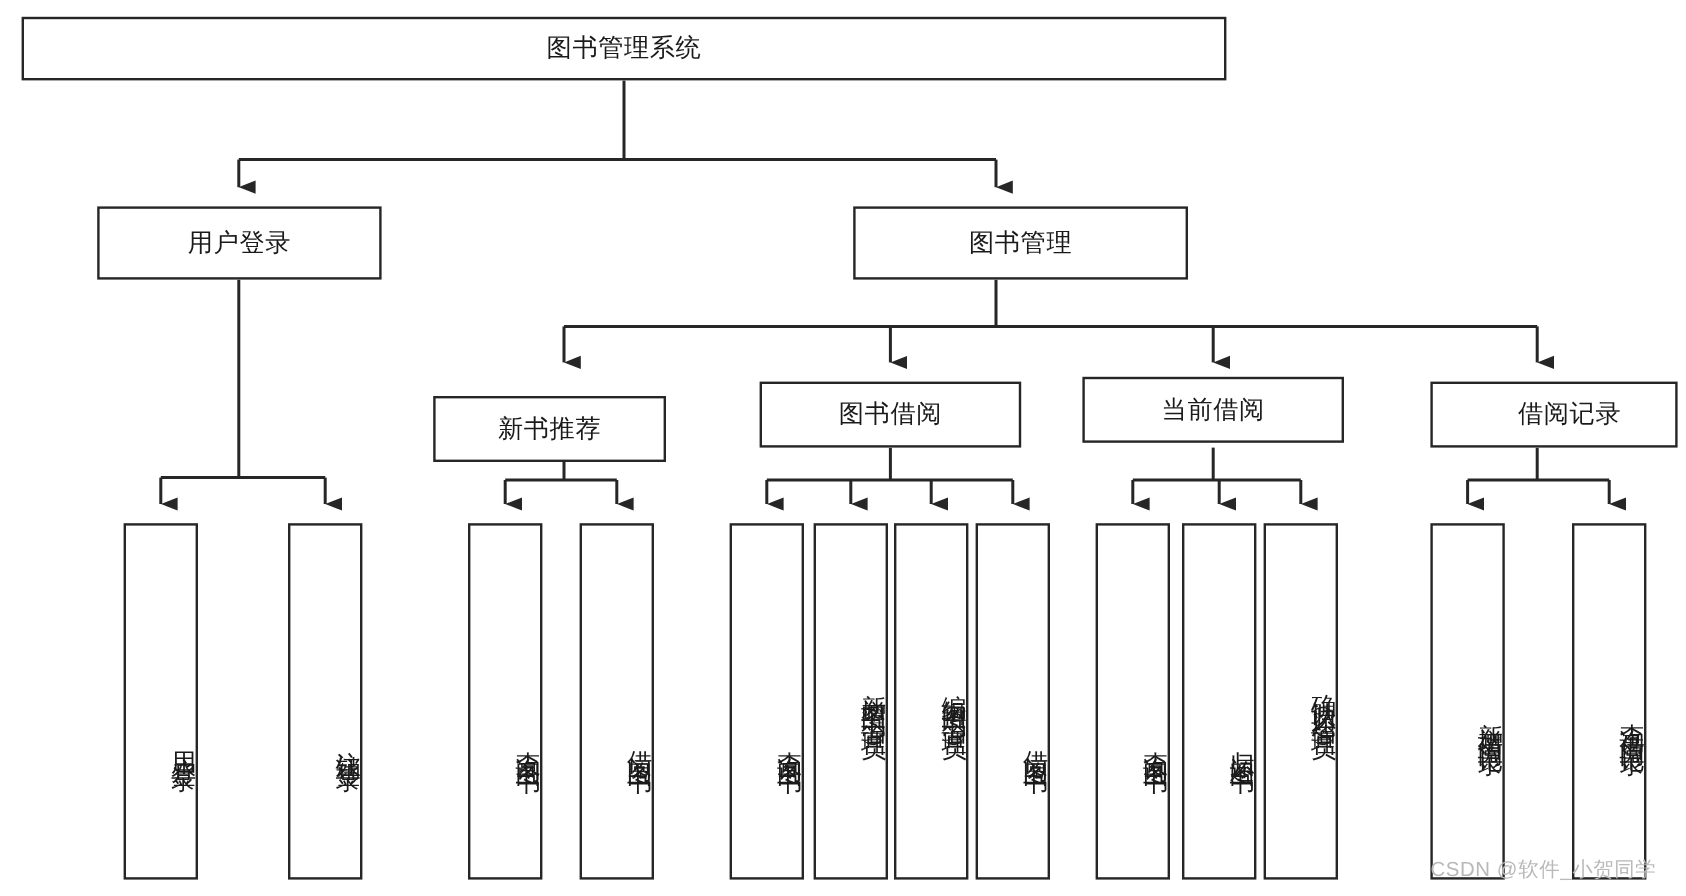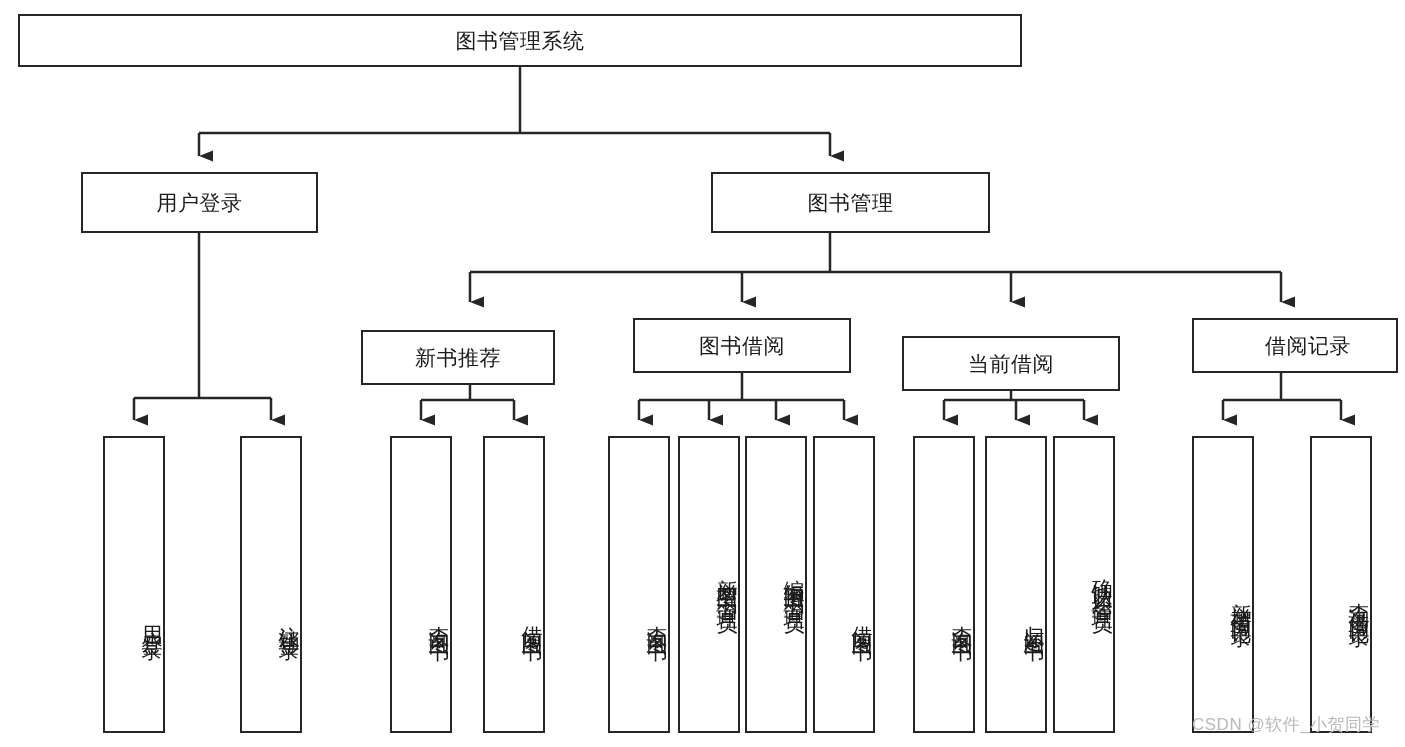--- a/index.html
+++ b/index.html
@@ -138,21 +138,21 @@
   <div class="node horizontal" style="left:711px; top:172px; width:279px; height:61px;">
     <span>图书管理</span>
   </div>
 
   <div class="node horizontal" style="left:361px; top:330px; width:194px; height:55px;">
     <span>新书推荐</span>
   </div>
   <div class="node horizontal" style="left:633px; top:318px; width:218px; height:55px;">
     <span>图书借阅</span>
   </div>
-  <div class="node horizontal" style="left:902px; top:336px; width:218px; height:55px;">
+  <div class="node horizontal" style="left:902px; top:314px; width:218px; height:55px;">
     <span>当前借阅</span>
   </div>
   <div class="node horizontal" style="left:1192px; top:318px; width:206px; height:55px;padding-left:26px;">
     <span>借阅记录</span>
   </div>
 
   <div class="node vertical" style="left:103px; top:436px; width:62px; height:297px; padding-top:78px;">
     <span>用户登录</span>
   </div>
   <div class="node vertical" style="left:240px; top:436px; width:62px; height:297px; padding-top:78px;">

